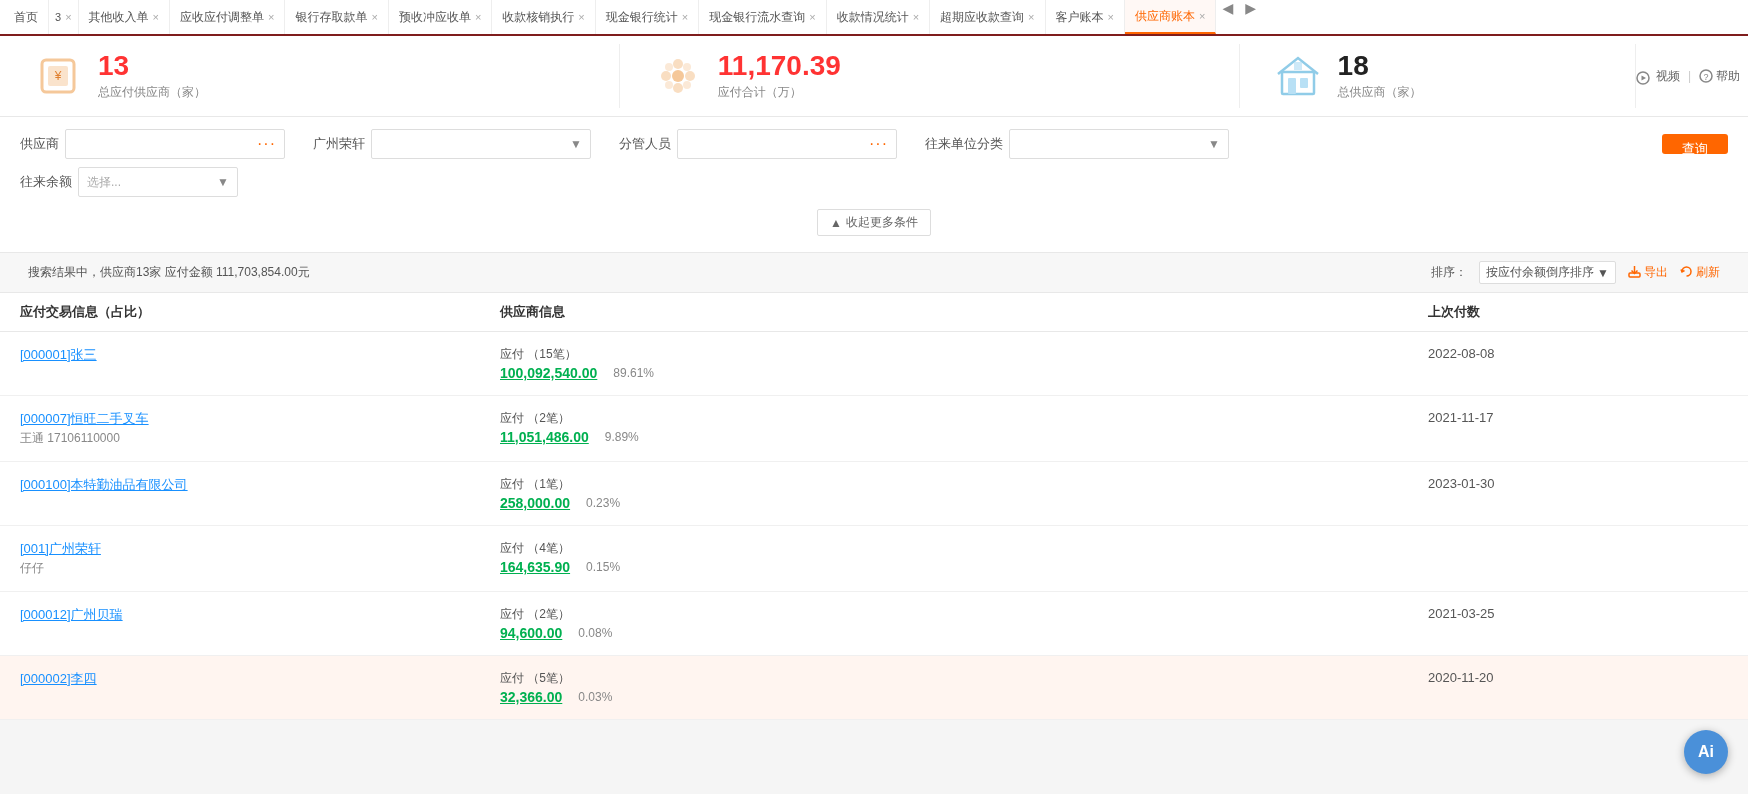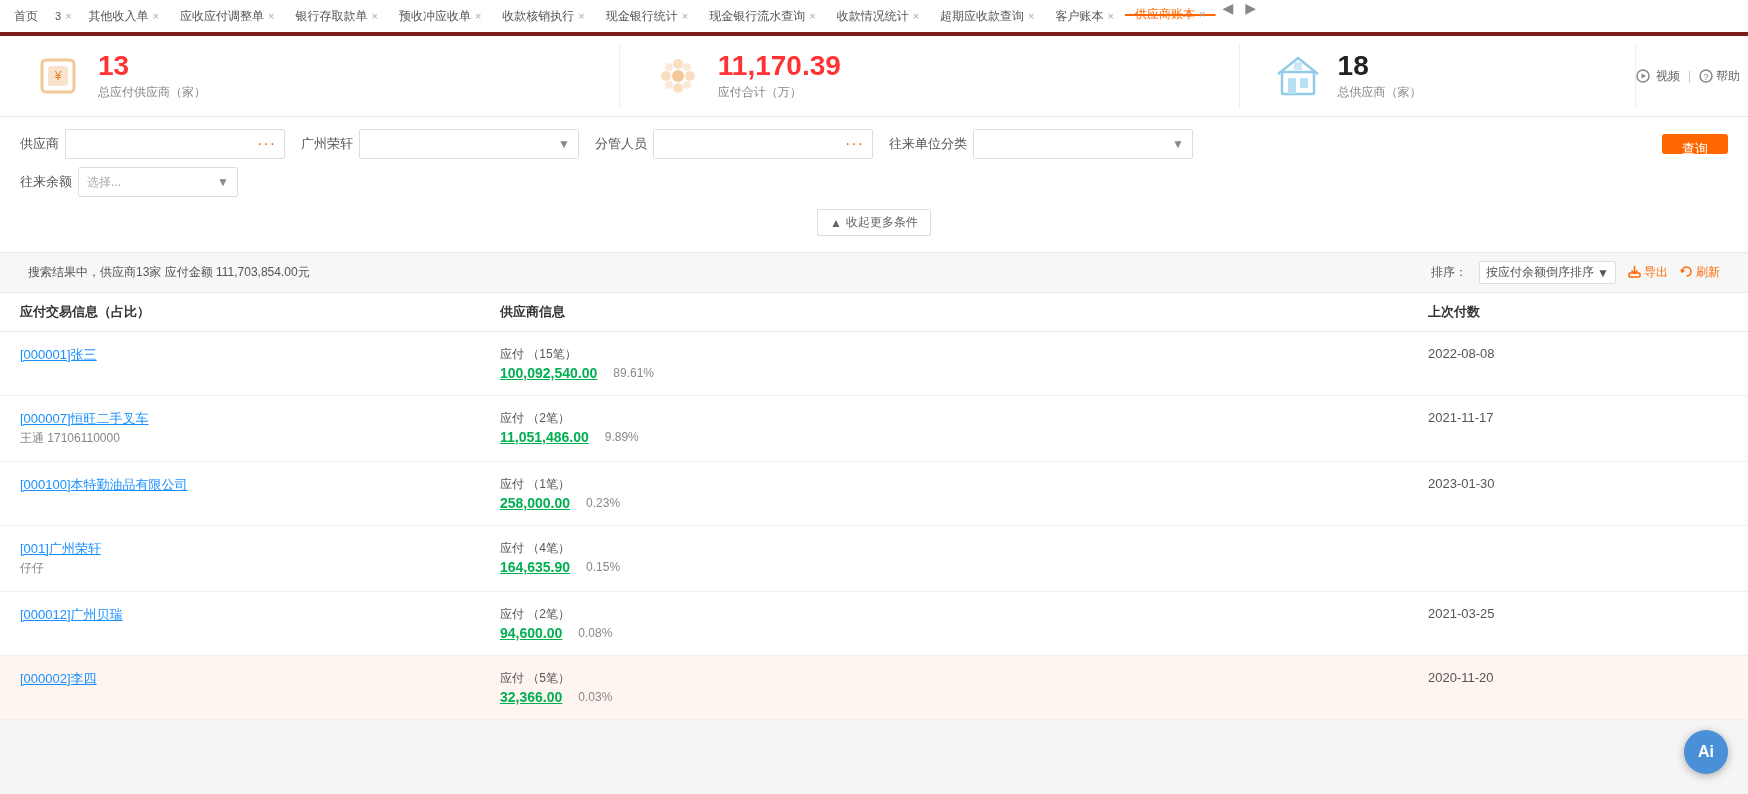--- a/index.html
+++ b/index.html
@@ -1,25 +1,25 @@
 <!DOCTYPE html>
 <html><head>
   <meta charset="utf-8">
   <style>
     * { box-sizing: border-box; margin: 0; padding: 0; }
     body { font-family: 'Microsoft YaHei', Arial, sans-serif; font-size: 13px; background: #f5f5f5; color: #333; }
 
     
     .top-nav {
       display: flex;
-      align-items: flex-end;
-      background: #fff;
-      border-bottom: 4px solid #7f1d1d;
+      align-items: flex-start;
+      background: #fff;
+      border-bottom: 2px solid #7f1d1d;
       height: 36px;
-      padding: 16px 4px;
+      padding: 0 4px;
       overflow: hidden;
     }
     .nav-tab {
       display: inline-flex;
       align-items: center;
       padding: 0 10px;
       height: 100%;
       white-space: nowrap;
       font-size: 12px;
       cursor: pointer;
@@ -82,21 +82,21 @@
 
     
     .filter-area {
       background: #fff;
       padding: 12px 20px;
       border-bottom: 1px solid #e8e8e8;
     }
     .filter-row {
       display: flex;
       align-items: center;
-      gap: 16px;
+      gap: 28px;
       margin-bottom: 8px;
     }
     .filter-row:last-child { margin-bottom: 0; }
     .filter-item {
       display: flex;
       align-items: center;
       gap: 6px;
     }
     .filter-label { font-size: 13px; color: #555; white-space: nowrap; }
     .filter-input {
@@ -341,21 +341,21 @@
         <rect x="20" y="10" width="8" height="8" rx="0" fill="#b8e0f5" opacity="0.7"></rect>
       </svg>
     </div>
     <div class="stat-content">
       <span class="stat-number dark">18</span>
       <span class="stat-label">总供应商（家）</span>
     </div>
   </div>
 
   <div class="help-area">
-    <span style="display:inline-flex;align-items:center;gap:6px;">
+    <span style="display:inline-flex;align-items:flex-end;gap:6px;">
       <svg width="14" height="14" viewBox="0 0 14 14">
           <circle cx="7" cy="7" r="6" fill="none" stroke="#888" stroke-width="1.5"></circle>
           <polygon points="5.5,4.5 10,7 5.5,9.5" fill="#888"></polygon>
         </svg>
       <span style="cursor:pointer;color:#666;">视频</span>
     </span>
     <span class="sep">|</span>
     <span style="display:inline-flex;align-items:center;gap:3px;">
       <svg width="14" height="14" viewBox="0 0 14 14">
           <circle cx="7" cy="7" r="6" fill="none" stroke="#888" stroke-width="1.5"></circle>

